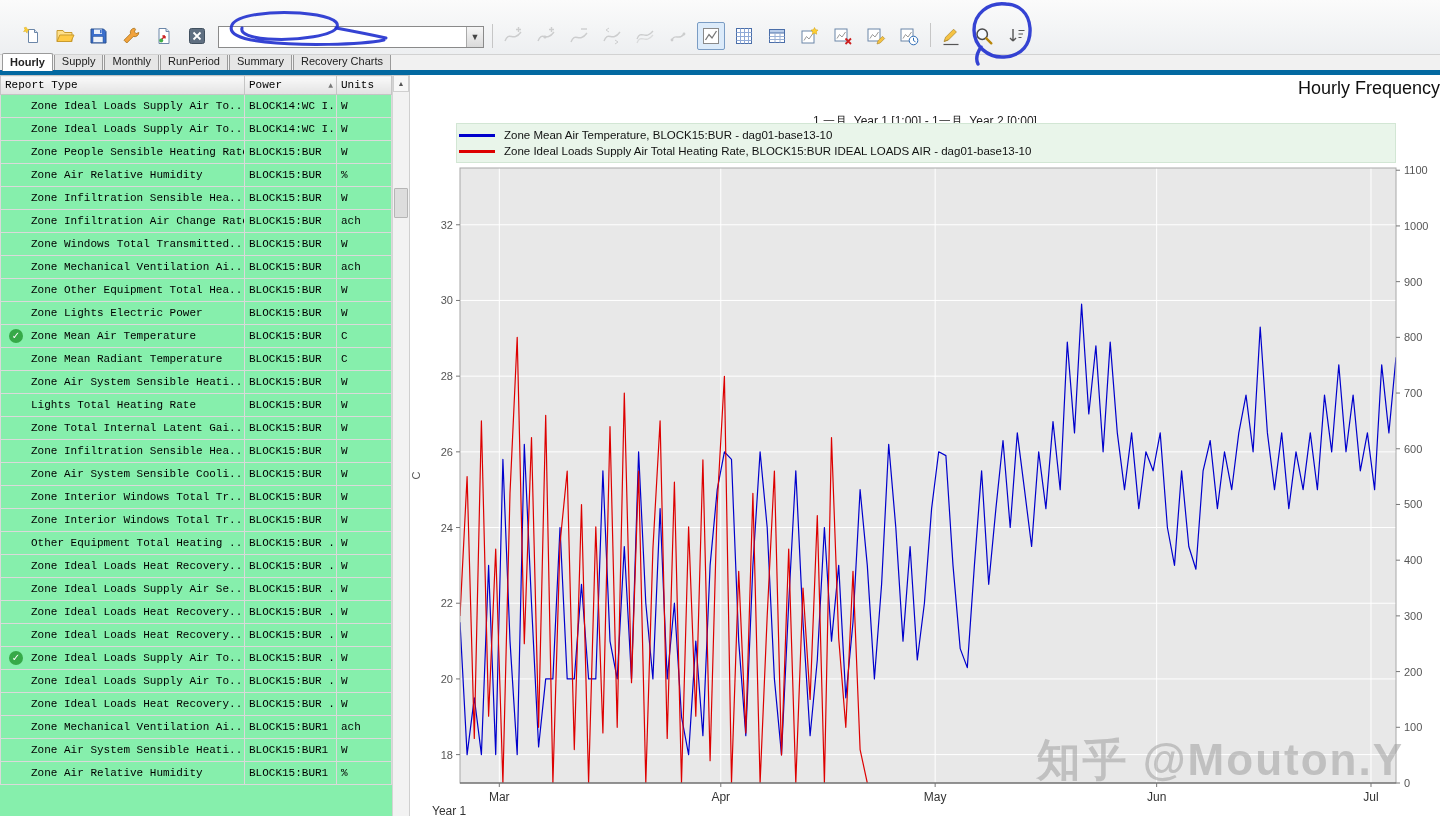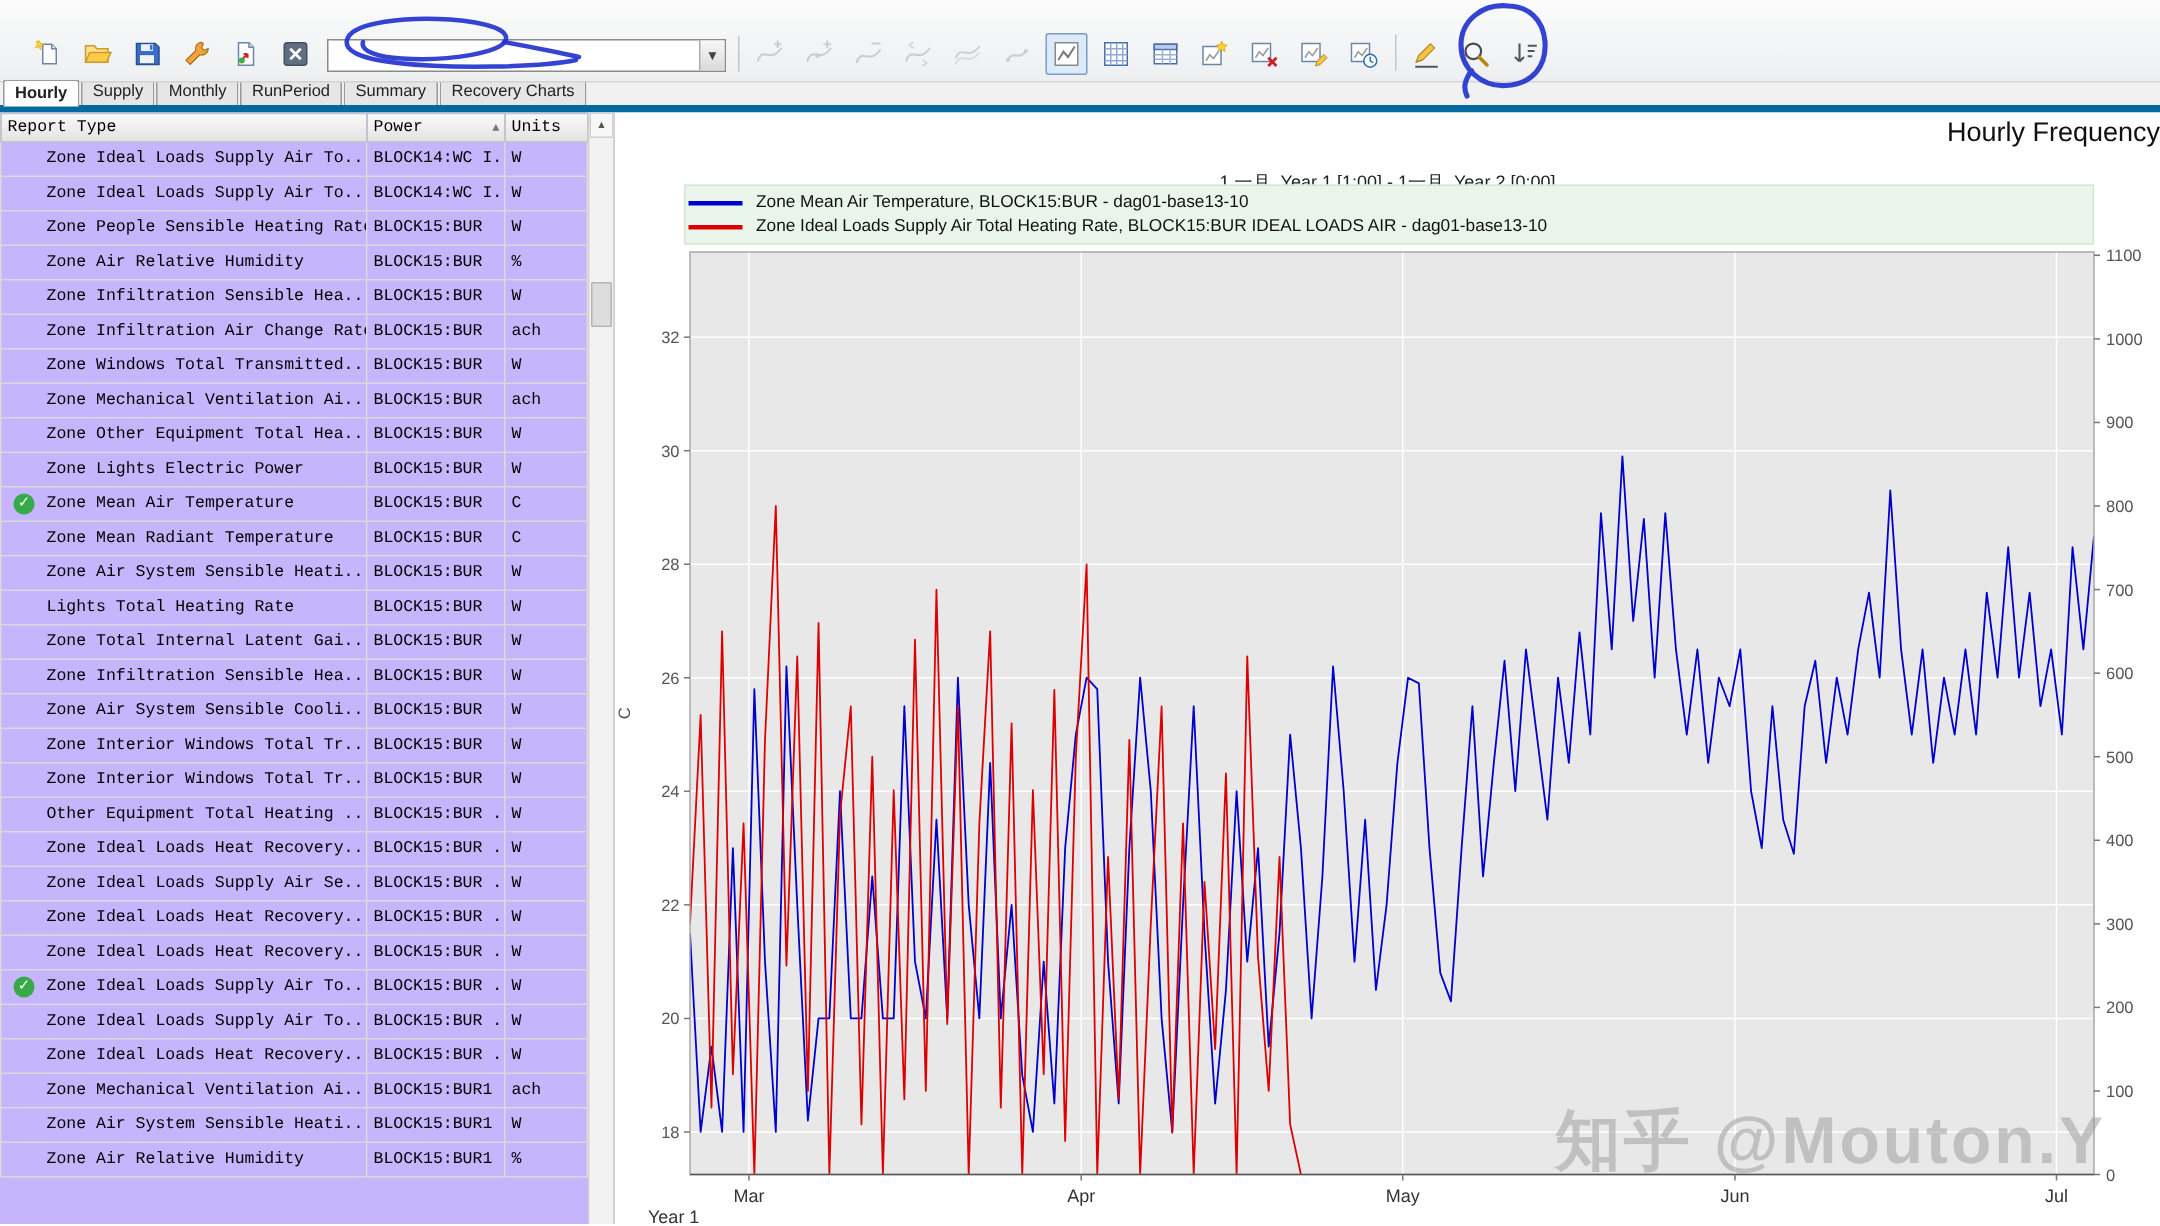--- a/index.html
+++ b/index.html
@@ -33,21 +33,21 @@
               display:flex; align-items:flex-end; padding-left:2px; }
   .tab { font-size:11px; padding:2px 7px; border:1px solid #9a9a9a; border-bottom:none;
          background:#e6e6e6; margin-right:1px; border-radius:2px 2px 0 0; color:#222;
          line-height:13px; cursor:pointer; }
   .tab.active { background:#fff; font-weight:bold; position:relative; top:1px; }
 
   
   .content { position:relative; height:741px; display:flex; }
 
   
-  .left-panel { position:relative; width:410px; background:#c4b5fd; border-right:1px solid #cfcfcf;
+  .left-panel { position:relative; width:410px; background:#86efac; border-right:1px solid #cfcfcf;
                 overflow:hidden; }
   table.grid { border-collapse:collapse; table-layout:fixed; width:391px;
                font-family:"Liberation Mono", monospace; font-size:11px; }
   table.grid th { background:linear-gradient(#fafafa,#e2e2e2); border:1px solid #c5c5c5;
                   font-weight:normal; text-align:left; height:19px; padding:0 4px;
                   font-size:11px; position:relative; white-space:nowrap; overflow:hidden; }
   table.grid td { border:1px solid #dadada; height:23px; padding:0 4px; white-space:nowrap;
                   overflow:hidden; color:#000; }
   table.grid td.c1 { position:relative; padding-left:30px; }
   .sort-arrow { position:absolute; right:3px; top:5px; font-size:8px; color:#777; }

